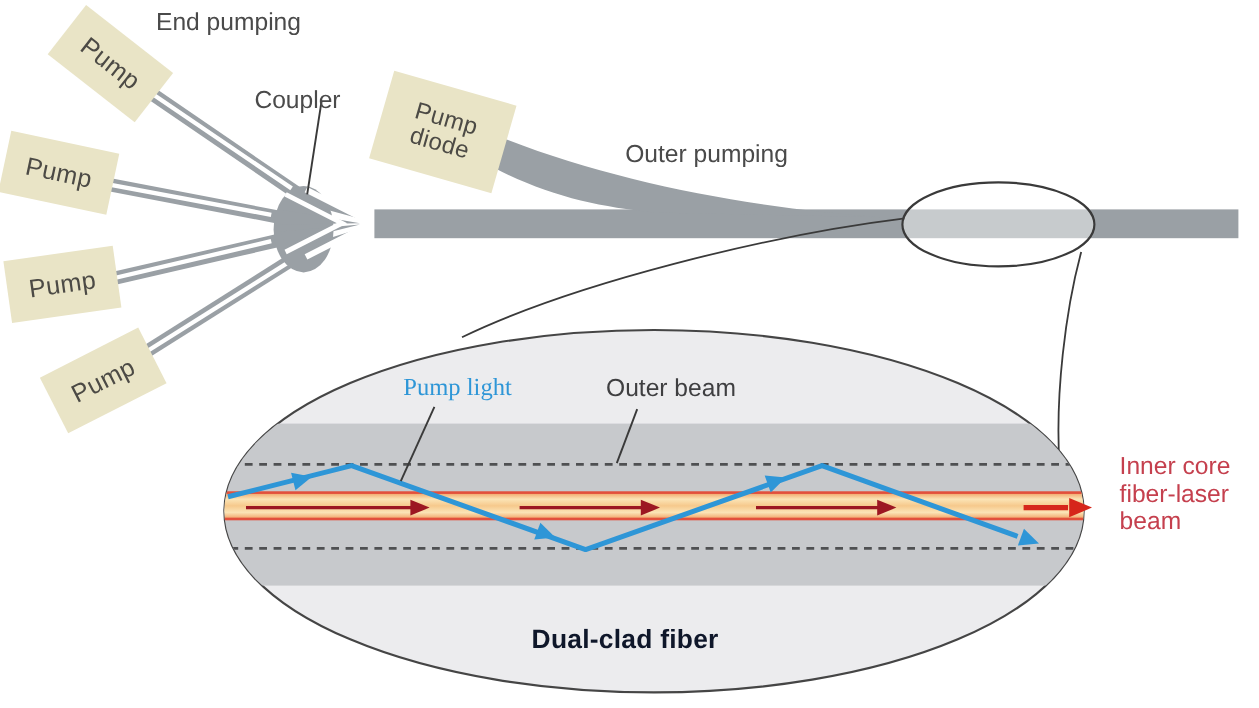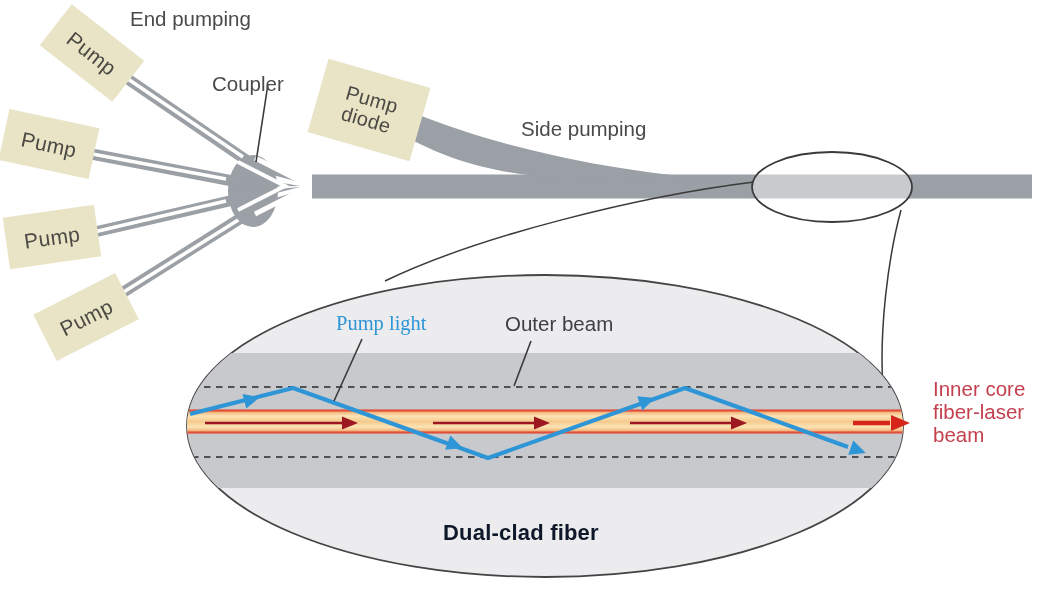--- a/index.html
+++ b/index.html
@@ -110,21 +110,21 @@
 
   <div class="pumpbox" style="left:46px;top:27px;width:92px;height:52px;transform:rotate(38deg);"><span>Pump</span></div>
   <div class="pumpbox" style="left:3px;top:118px;width:92px;height:52px;transform:rotate(12deg);"><span>Pump</span></div>
   <div class="pumpbox" style="left:6px;top:211px;width:92px;height:52px;transform:rotate(-8deg);"><span>Pump</span></div>
   <div class="pumpbox" style="left:40px;top:291px;width:92px;height:52px;transform:rotate(-27deg);"><span>Pump</span></div>
   <div class="pumpbox" style="left:316px;top:72px;width:106px;height:76px;transform:rotate(16deg);font-size:20px;"><span>Pump
 diode</span></div>
 
   <div class="lbl" style="left:106px;top:7px;margin-left:24px;">End pumping</div>
   <div class="lbl" style="left:212px;top:72px;">Coupler</div>
-  <div class="lbl" style="left:521px;top:117px;">Side pumping</div>
+  <div class="lbl" style="left:521px;top:117px;">Outer pumping</div>
   <div class="lbl blue" style="left:336px;top:312px;">Pump light</div>
   <div class="lbl" style="left:505px;top:312px;color:#3f3f41;">Outer beam</div>
   <div class="lbl red" style="left:907px;top:377px;">Inner core
 fiber-laser
 beam</div>
   <div class="lbl caption" style="left:443px;top:520px;">Dual-clad fiber</div>
 
 </div>
 
 </body></html>

